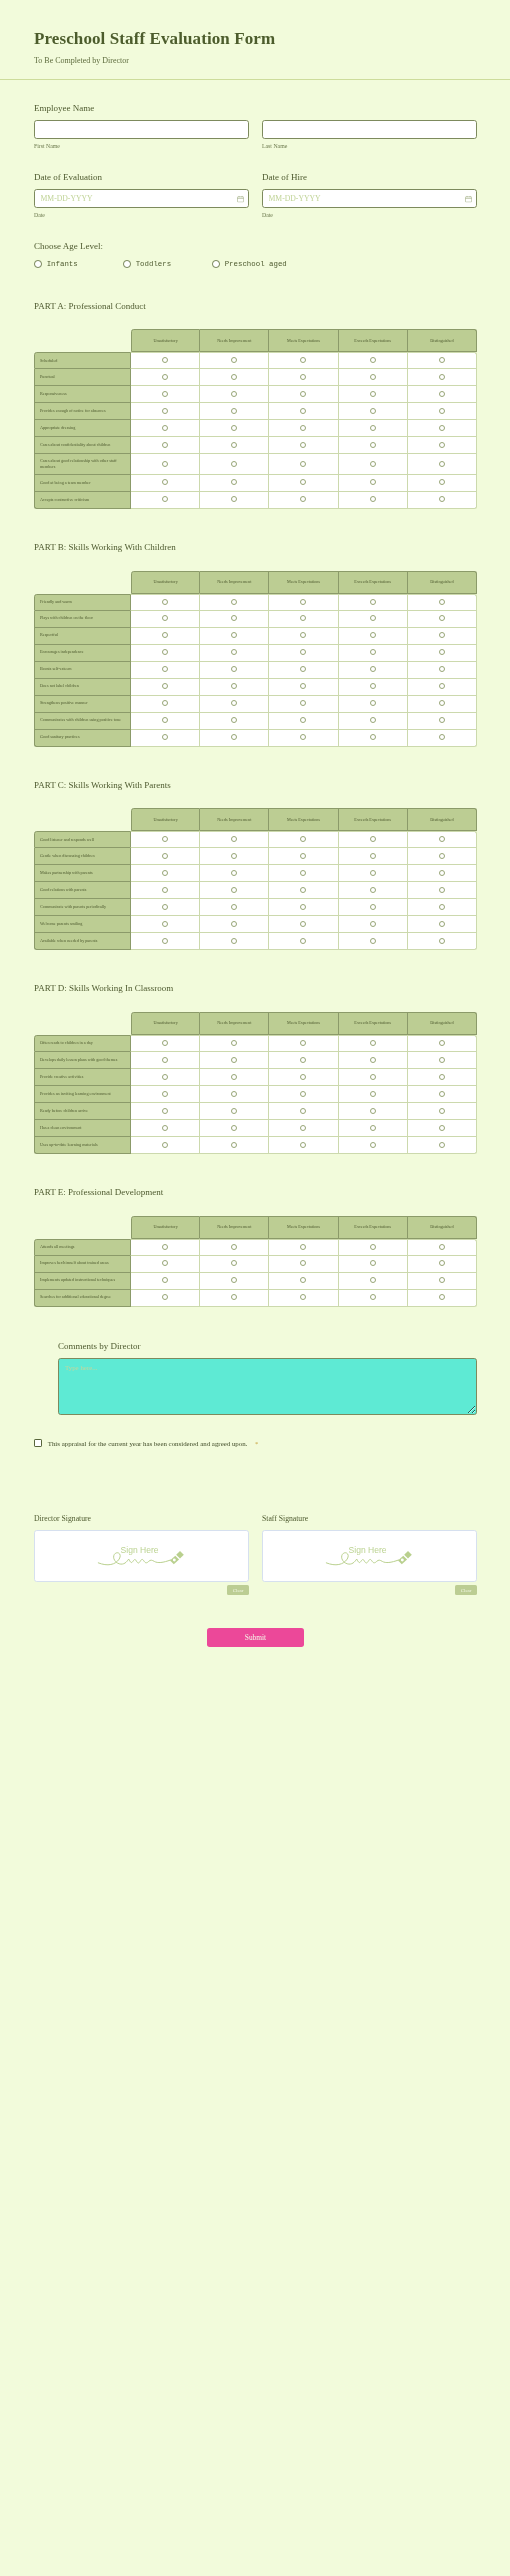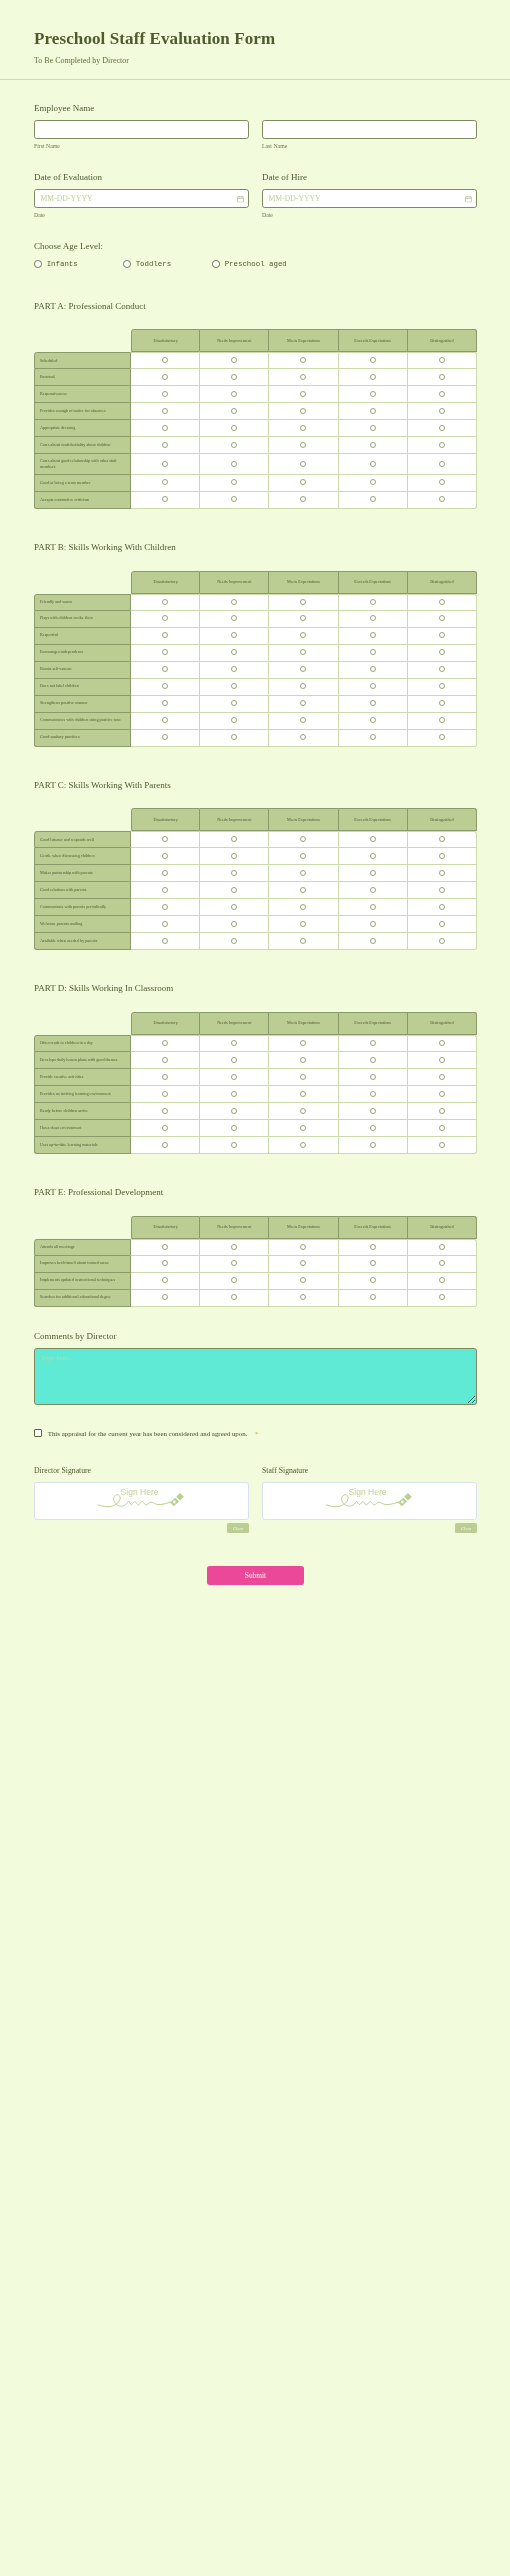--- a/index.html
+++ b/index.html
@@ -153,21 +153,21 @@
 
   .circ {
     width: 6px; height: 6px;
     border-radius: 50%;
     border: 0.5px solid #97a576;
     background: #fff;
     display: inline-block;
   }
 
   
-  .comments-block { padding-top: 24px; }
+  .comments-block { padding-top: 34px; margin-left: 24px; }
   textarea.ta {
     width: 100%;
     height: 57px;
     background: #5eead4;
     border: 0.5px solid #7d8a5d;
     border-radius: 2.7px;
     padding: 5px 6px;
     font-family: "Liberation Serif", serif;
     font-size: 6.9px;
     color: #4f5b30;
@@ -188,28 +188,29 @@
     border: 0.5px solid #57643a;
     background: #fff;
     border-radius: 1.1px;
     flex: none;
   }
   .agree-text { font-size: 6.9px; color: #3f4a26; }
   .req-star { color: #c6a13b; font-size: 6.6px; vertical-align: super; margin-left: 1.6px; }
 
   
   .sig-block { padding-top: 28.5px; display: flex; gap: 13px; }
-  .sig-col { flex: 1 1 0; min-width: 0; }
+  .sig-col { flex: 1 1 0; min-width: 0; margin-top: 38px; }
   .sig-label { font-size: 7.7px; color: #4f5b30; margin-bottom: 7.1px; display: block; }
   .sig-pad {
     background: #fff;
     border: 0.5px solid #d6e0ef;
     border-radius: 2.7px;
-    height: 38px;
+    height: 52px;
     display: flex;
+    align-items: center;
     justify-content: center;
     position: relative;
   }
   .sig-art { width: 98px; height: 28.5px; display: block; }
   .clear-row { display: flex; justify-content: flex-end; margin-top: 3.8px; }
   .clear-btn {
     background: #bccd93;
     color: #f3f8e4;
     border: 0;
     border-radius: 1.6px;

